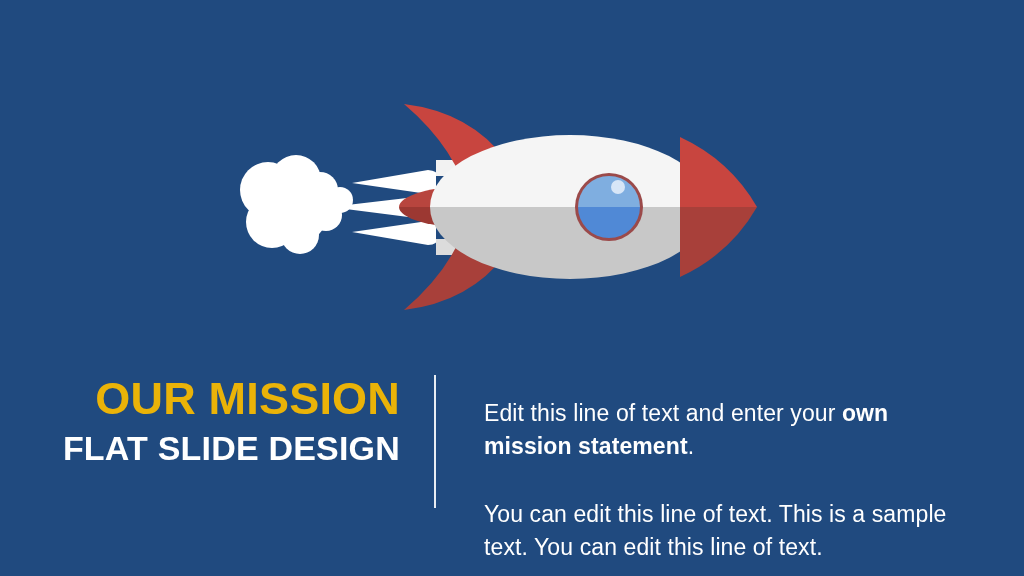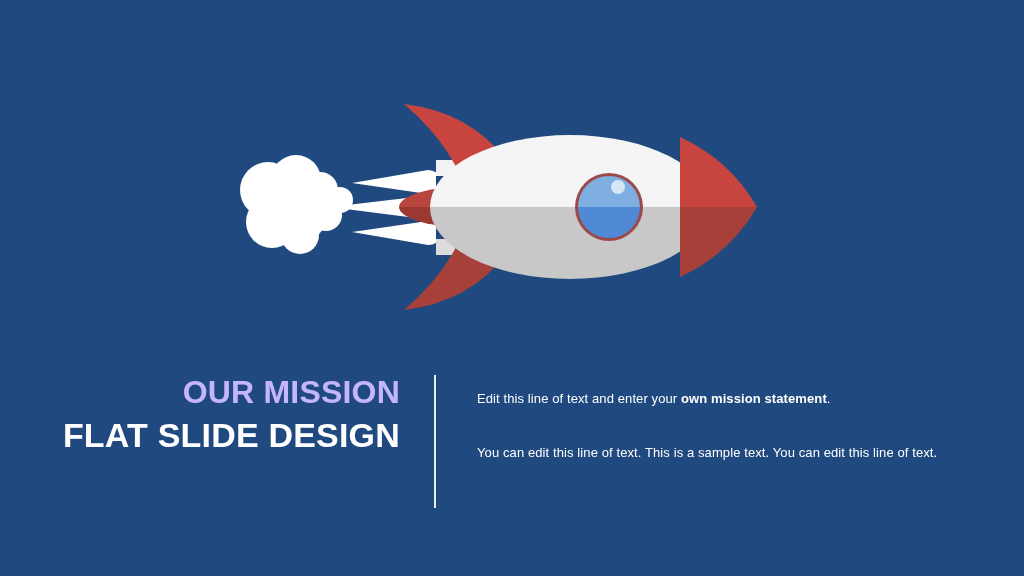--- a/index.html
+++ b/index.html
@@ -46,22 +46,22 @@
 
   #heading-block {
     position: absolute;
     left: 0;
     top: 36px;
     width: 400px;
     text-align: right;
   }
   #slide-title {
     margin: 0;
-    color: #c4b5fd;
-    font-size: 32px;
+    color: #eab308;
+    font-size: 45px;
     font-weight: bold;
     line-height: 1.02;
     letter-spacing: 0.2px;
     white-space: nowrap;
   }
   #slide-subtitle {
     margin: 9px 0 0 0;
     color: #FFFFFF;
     font-size: 34px;
     font-weight: bold;
@@ -79,23 +79,23 @@
     background: #E8EDF3;
   }
 
   #body-block {
     position: absolute;
     left: 469px;
     top: 42px;
     width: 520px;
   }
   .body-paragraph {
-    margin: 8px;
+    margin: 15px;
     color: #FFFFFF;
-    font-size: 13px;
+    font-size: 23px;
     line-height: 1.42;
     letter-spacing: 0.1px;
   }
   .body-paragraph + .body-paragraph {
     margin-top: 36px;
   }
   .body-paragraph b {
     font-weight: bold;
   }
 </style>

